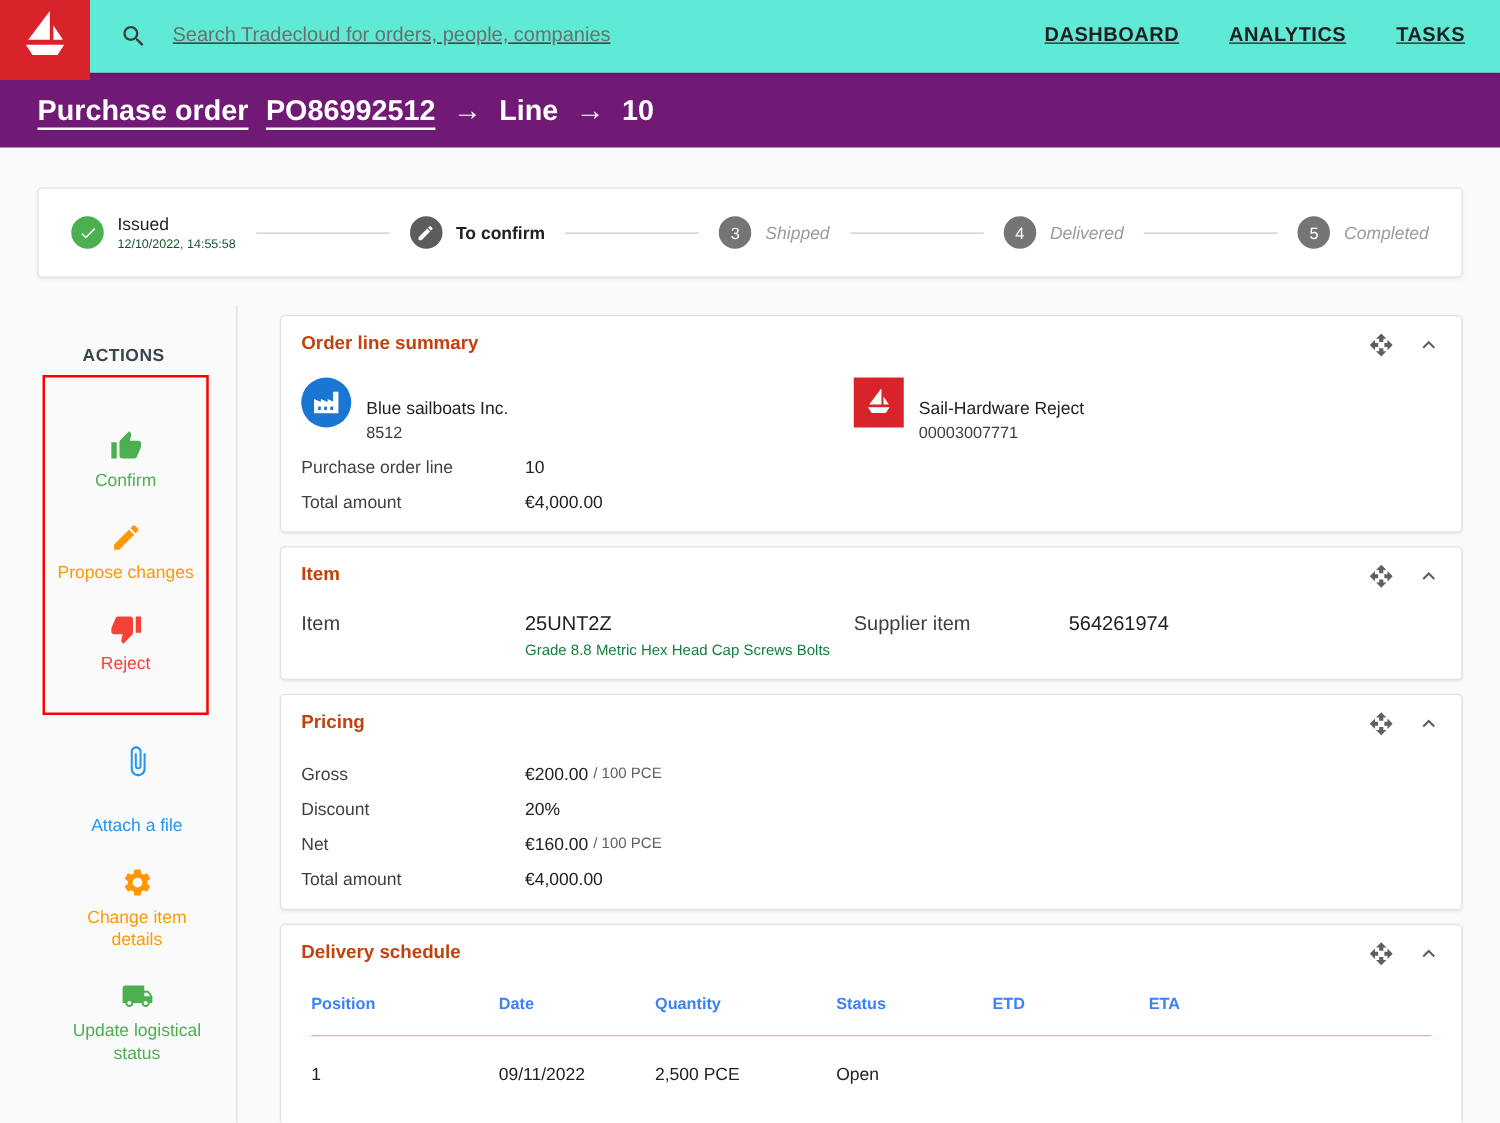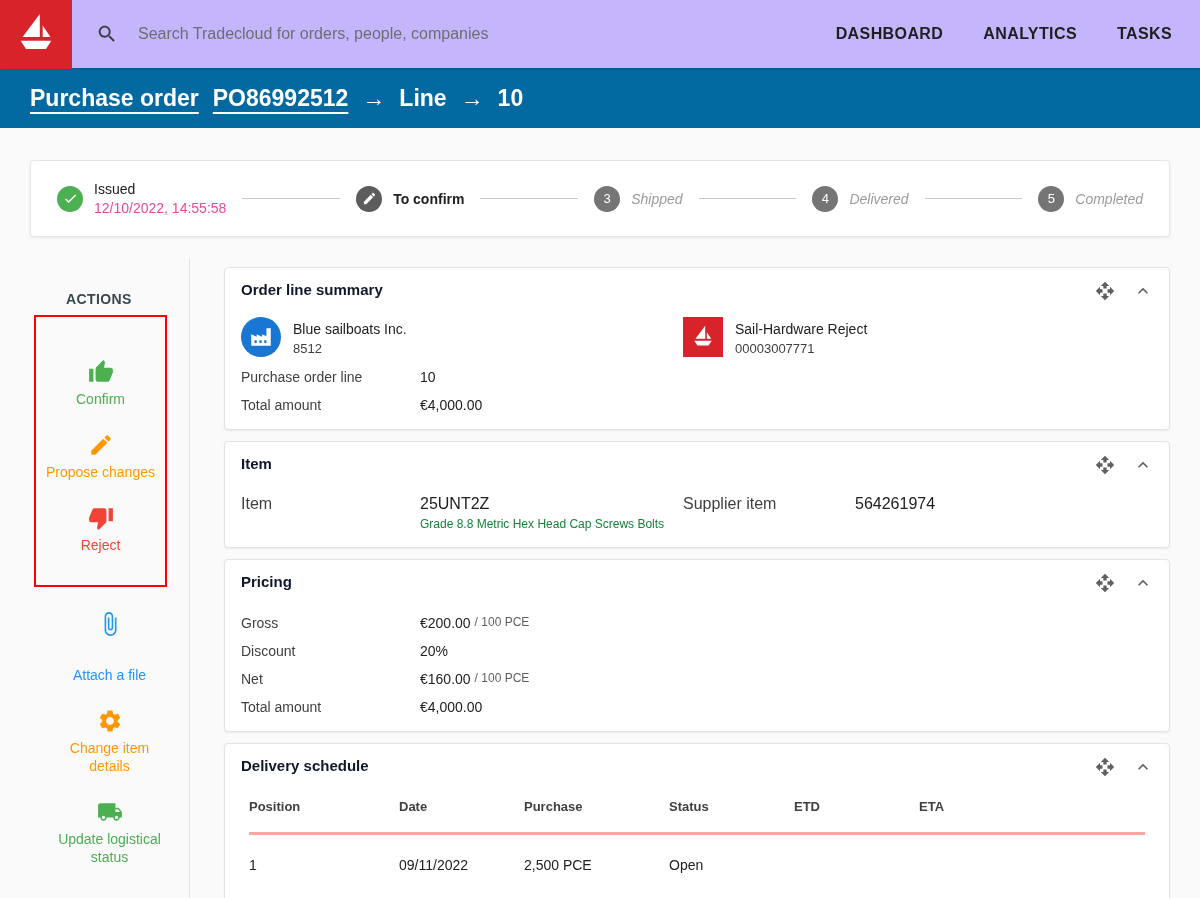--- a/index.html
+++ b/index.html
@@ -1,92 +1,92 @@
 <!DOCTYPE html>
 <html><head>
 <meta charset="utf-8">
 <style>
   * { margin:0; padding:0; box-sizing:border-box; }
   html,body { width:1200px; height:898px; overflow:hidden; }
   body { font-family:"Liberation Sans", sans-serif; background:#fafafa; color:#212121; }
 
   
-  .topbar { height:68px; background:#c4b5fd; display:flex; align-items:center; position:relative; z-index:3; box-shadow:0 1px 3px rgba(0,0,0,.18); }
+  .topbar { height:58px; background:#5eead4; display:flex; align-items:center; position:relative; z-index:3; box-shadow:0 1px 3px rgba(0,0,0,.18);text-decoration:underline; }
   .logo { width:72px; height:70px; background:#d8232a; display:flex; align-items:center; justify-content:center; cursor:pointer; flex:none; }
   .logo svg { width:46px; height:46px; }
   .searchwrap { display:flex; align-items:center; margin-left:24px; flex:1; }
   .search-icon { width:22px; height:22px; color:#3c3c3c; margin-right:20px; }
   .search-icon svg, .iconfill svg { width:100%; height:100%; display:block; fill:currentColor; }
   .search-input { border:none; outline:none; background:transparent; font-family:inherit; font-size:16px; color:#212121; width:520px; }
   .search-input::placeholder { color:#6e6e6e; opacity:1; }
   .topnav { display:flex; gap:40px; margin-right:28px; }
   .nav-link { font-size:16px; font-weight:700; letter-spacing:.4px; color:#1f1f1f; cursor:pointer; }
 
   
-  .bluebar { height:60px; background:#0369a1; display:flex; align-items:center; padding:0 30px; color:#fff; font-size:23px; font-weight:700; position:relative; z-index:2; }
+  .bluebar { height:60px; background:#701a75; display:flex; align-items:center; padding:0 30px; color:#fff; font-size:23px; font-weight:700; position:relative; z-index:2; }
   .bc-link { text-decoration:underline; text-underline-offset:6px; cursor:pointer; display:inline-flex; gap:14px; }
   .bc-arrow { font-weight:400; margin:0 14px; }
 
   
   .stepper-card { margin:32px 30px 22px; background:#fff; border:1px solid #e6e6e6; border-radius:4px; box-shadow:0 1px 3px rgba(0,0,0,.08); padding:20px 26px; display:flex; align-items:center; }
   .step { display:flex; align-items:center; gap:11px; flex:none; }
   .circle { width:26px; height:26px; border-radius:50%; display:flex; align-items:center; justify-content:center; color:#fff; font-size:13px; flex:none; }
   .circle svg { width:15px; height:15px; fill:#fff; display:block; }
   .c-done { background:#4caf50; }
   .c-active { background:#5c5c5c; }
   .c-pending { background:#757575; }
   .step-label { font-size:14px; color:#212121; }
   .lbl-active { font-weight:700; }
   .lbl-pending { color:#9b9b9b;font-style:italic; }
-  .step-sub { font-size:14px; color:#ec4899; margin-top:3px; }
+  .step-sub { font-size:10px; color:#14532d; margin-top:3px; }
   .connector { flex:1; height:1px; background:#c9c9c9; margin:0 16px; }
 
   
   .lower { display:flex; padding:0 30px; align-items:stretch; }
   .sidebar { width:160px; flex:none; border-right:1px solid #e0e0e0; padding:16px 0 40px; }
   .actions-title { font-size:14px; font-weight:700; letter-spacing:.4px; color:#37474f; margin:16px 0 4px 36px; }
   .action { display:flex; flex-direction:column; align-items:center; background:none; border:none; cursor:pointer; font-family:inherit; width:100%; margin:24px 0; }
   .a-icon { width:26px; height:26px; margin-bottom:5px; }
   .a-icon svg { width:100%; height:100%; display:block; fill:currentColor; }
   .a-label { font-size:14px; line-height:1.3; max-width:120px; text-align:center; }
   .green { color:#4caf50; } .orange { color:#ff9800; } .red { color:#f44336; } .blue { color:#2196f3;gap:24px; }
   .highlight-box { border:2px solid #fe0000; margin:8px 22px 14px 4px; padding:18px 0 6px; }
 
   
   .main { flex:1; margin-left:34px; padding-top:8px; }
   .card { background:#fff; border:1px solid #e3e3e3; border-radius:4px; box-shadow:0 1px 2px rgba(0,0,0,.07); margin-bottom:11px; }
   .card-head { display:flex; align-items:flex-start; justify-content:space-between; padding:13px 16px 6px; }
-  .card-title { font-size:15px; font-weight:700; color:#0f172a; }
+  .card-title { font-size:15px; font-weight:700; color:#c2410c; }
   .head-icons { display:flex; gap:18px; color:#5f5f5f; }
   .head-icon { width:20px; height:20px; cursor:pointer; }
   .head-icon svg { width:100%; height:100%; display:block; fill:currentColor; }
   .card-body { padding:4px 16px 16px; }
 
   .company-row { display:flex; margin:6px 0 2px; }
   .company { display:flex; gap:12px; width:442px; align-items:flex-start; }
   .avatar-blue { width:40px; height:40px; border-radius:50%; background:#1976d2; display:flex; align-items:center; justify-content:center; flex:none; }
   .avatar-red { width:40px; height:40px; background:#d8232a; display:flex; align-items:center; justify-content:center; flex:none; }
   .avatar-blue svg, .avatar-red svg { width:26px; height:26px; display:block; }
-  .company-name { font-size:14px; color:#212121; margin-top:4px; }
+  .company-name { font-size:14px; color:#212121; margin-top:16px; }
   .company-code { font-size:13px; color:#3f3f3f; margin-top:4px; }
 
   .kv-row { display:flex; font-size:14px; margin-top:12px; align-items:flex-start; }
   .kv-label { width:179px; flex:none; color:#3f3f3f; }
   .kv-value { color:#212121; }
   .unit { font-size:12px; color:#5f5f5f; margin-left:4px; }
 
   .item-flex { display:flex; margin-top:10px; }
   .item-left { display:flex; width:442px; }
   .item-val { width:256px; }
   .item-desc { font-size:12px; color:#15803d; margin-top:4px; width:256px; }
   .item-right { display:flex; }
   .item-right .kv-label { width:172px; }
 
   .sched { padding:0 24px; }
-  .sched-head { display:grid; grid-template-columns:150px 125px 145px 125px 125px 1fr; font-size:13px; font-weight:700; color:#404040; padding:16px 0 18px; border-bottom:3px solid #fca5a5; }
+  .sched-head { display:grid; grid-template-columns:150px 125px 145px 125px 125px 1fr; font-size:13px; font-weight:700; color:#3b82f6; padding:16px 0 18px; border-bottom:1px solid #fca5a5; }
   .sched-row { display:grid; grid-template-columns:150px 125px 145px 125px 125px 1fr; font-size:14px; color:#212121; padding:22px 0 26px; }
   .sched-pad { height:70px; }
 </style>
 </head>
 <body>
 
 <header class="topbar">
   <div class="logo">
     <svg viewBox="0 0 24 24">
       <polygon points="14,1.5 14,13.5 5,13.5" fill="#fff"></polygon>
@@ -363,21 +363,21 @@
             <svg viewBox="0 0 24 24">
                 <path d="M12 8l-6 6 1.41 1.41L12 10.83l4.59 4.58L18 14z"></path>
               </svg>
           </span>
         </span>
       </div>
       <div class="sched">
         <div class="sched-head">
           <span>Position</span>
           <span>Date</span>
-          <span>Purchase</span>
+          <span>Quantity</span>
           <span>Status</span>
           <span>ETD</span>
           <span>ETA</span>
         </div>
         <div class="sched-row">
           <span>1</span>
           <span>09/11/2022</span>
           <span>2,500 PCE</span>
           <span>Open</span>
           <span></span>

